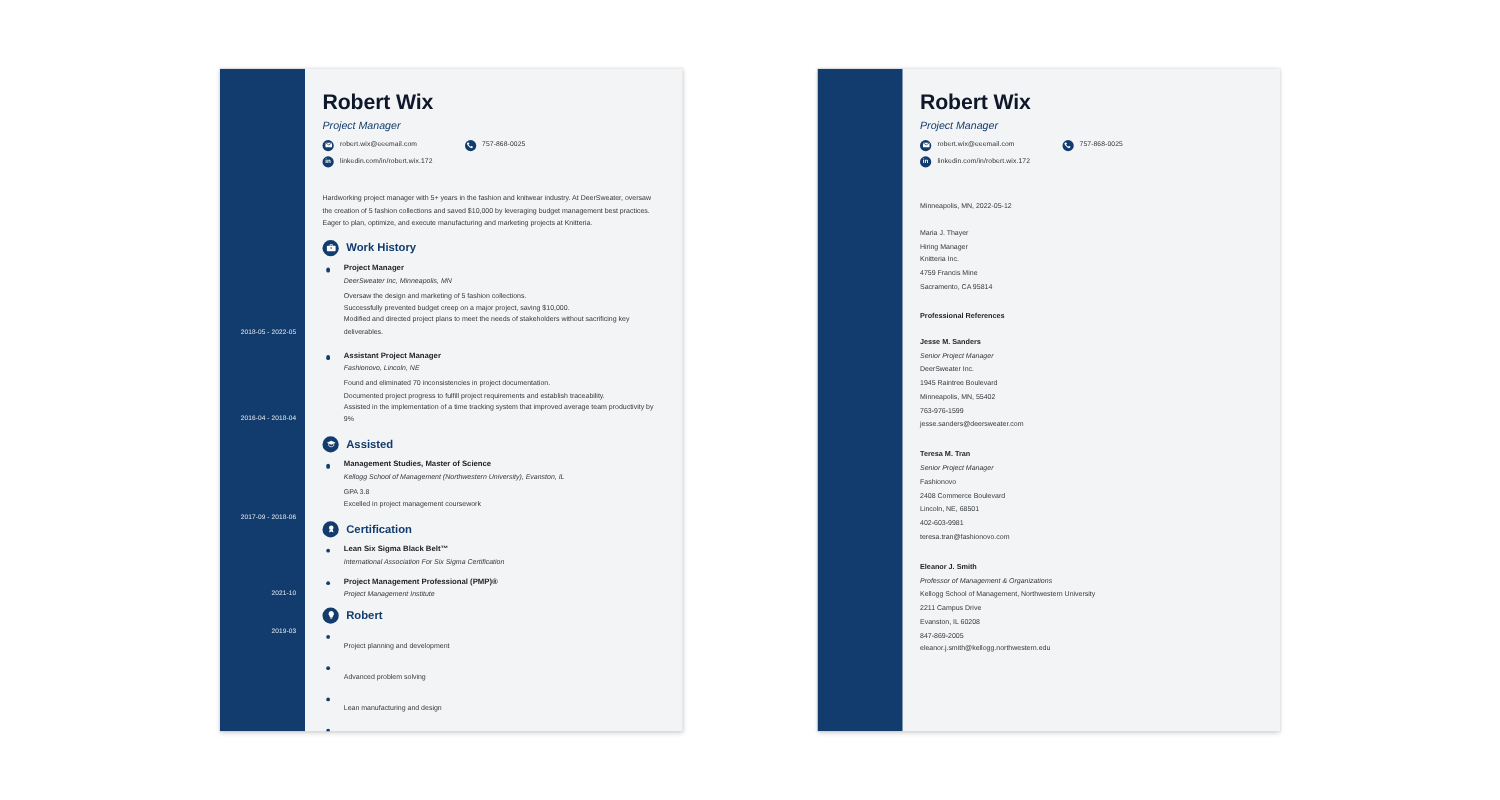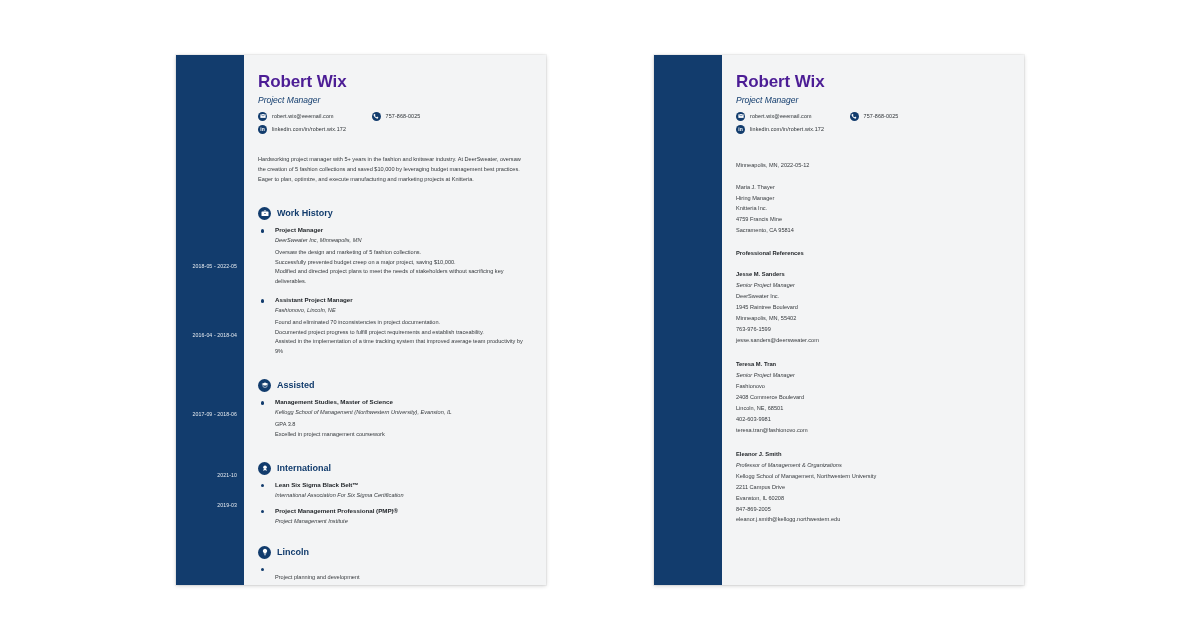--- a/index.html
+++ b/index.html
@@ -40,21 +40,21 @@
   .page-body {
     flex: 1 1 auto;
     position: relative;
     padding: 18px 22px 10px 14px;
   }
 
   
   .name {
     font-size: 17px;
     font-weight: bold;
-    color: #4c1d95;
+    color: #0f172a;
     letter-spacing: -0.1px;
     line-height: 1.1;
     margin: 0 0 3px 0;
   }
   .job-title {
     font-size: 8.5px;
     font-style: italic;
     color: #123c6d;
     margin: 0 0 7px 0;
   }
@@ -75,21 +75,21 @@
   
   .summary {
     margin-top: 20px;
     font-size: 5.6px;
     line-height: 1.85;
     color: #35393d;
     text-align: left;
   }
 
   
-  .section { margin-top: 22px; position: relative; }
+  .section { margin-top: 7px; position: relative; }
   .section-head {
     display: flex; align-items: center; gap: 6px;
     margin-bottom: 6px;
   }
   .sec-icon {
     width: 13px; height: 13px; flex: 0 0 13px;
     border-radius: 50%;
     background: #123c6d;
     display: flex; align-items: center; justify-content: center;
   }
@@ -265,21 +265,21 @@
       </div>
 
       <div class="section">
         <div class="section-head">
           <span class="sec-icon">
             <svg viewBox="0 0 16 16">
                 <circle cx="8" cy="6.4" r="3.6" fill="#fff"></circle>
                 <path d="M5.6 9.6L4.4 14l3.6-1.8L11.6 14l-1.2-4.4z" fill="#fff"></path>
               </svg>
           </span>
-          <span class="section-title">International</span>
+          <span class="section-title">Certification</span>
         </div>
         <div class="entry">
           <span class="bullet-dot"></span>
           <div class="entry-title">Lean Six Sigma Black Belt™</div>
           <div class="entry-sub">International Association For Six Sigma Certification</div>
         </div>
         <div class="entry">
           <span class="bullet-dot"></span>
           <div class="entry-title">Project Management Professional (PMP)®</div>
           <div class="entry-sub">Project Management Institute</div>
@@ -288,21 +288,21 @@
 
       <div class="section">
         <div class="section-head">
           <span class="sec-icon">
             <svg viewBox="0 0 16 16">
                 <path d="M8 1.6a4.4 4.4 0 00-2.6 7.9v1.7h5.2V9.5A4.4 4.4 0 008 1.6z" fill="#fff"></path>
                 <rect x="6.1" y="11.7" width="3.8" height="1.2" fill="#fff"></rect>
                 <rect x="6.6" y="13.5" width="2.8" height="1" fill="#fff"></rect>
               </svg>
           </span>
-          <span class="section-title">Lincoln</span>
+          <span class="section-title">Robert</span>
         </div>
         <div class="skill-row">
           <span class="bullet-dot"></span>
           <span class="skill-text">Project planning and development</span>
         </div>
         <div class="skill-row">
           <span class="bullet-dot"></span>
           <span class="skill-text">Advanced problem solving</span>
         </div>
         <div class="skill-row">

